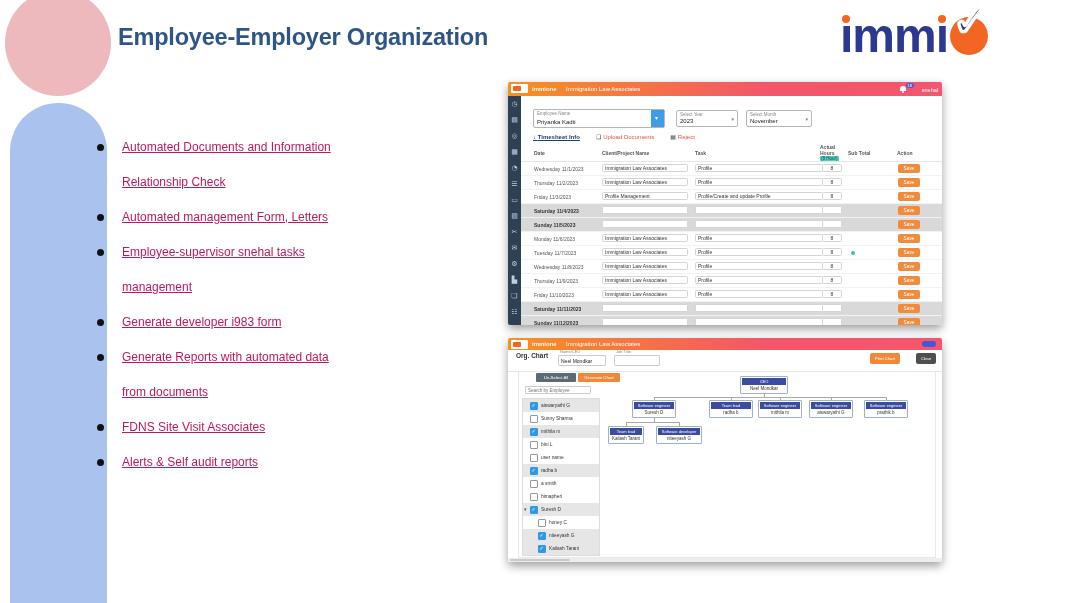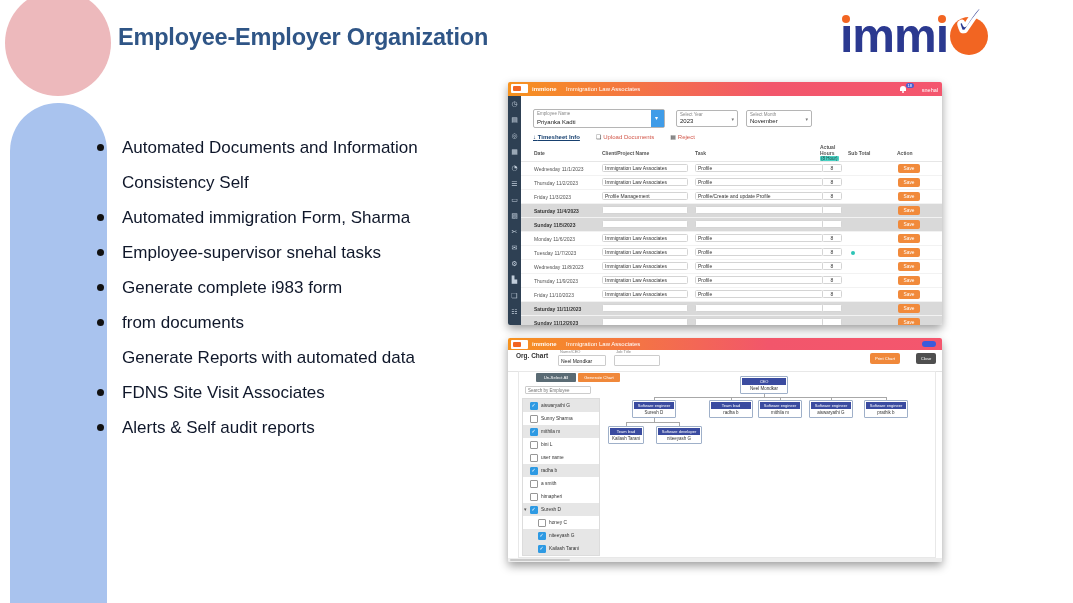--- a/index.html
+++ b/index.html
@@ -15,21 +15,21 @@
   .logo .li{color:#2b3990;position:relative;display:inline-block;}
   .logo .li::after{content:"";position:absolute;left:50%;transform:translateX(-50%);top:7px;width:8px;height:8px;border-radius:50%;background:#f26522;}
   .logo .lb{color:#2b3990;}
   .logo .lo{display:inline-block;position:relative;width:38px;height:38px;background:#f26522;border-radius:50%;margin:0 2px;vertical-align:-3px;}
   .logo .lcheck{position:absolute;left:2px;top:-25px;font-size:46px;font-weight:bold;color:#2b3990;-webkit-text-stroke:2px #fff;}
   .logo .lt{color:#f26522;}
   
   .bullets{position:absolute;left:95px;top:130px;width:400px;margin:0;padding:0;list-style:none;}
   .bullets li{position:relative;padding-left:27px;}
   .bullets li::before{content:"";position:absolute;left:2px;top:14px;width:7px;height:7px;border-radius:50%;background:#111;}
-  .bl{font-size:17px;line-height:35px;color:#0f172a;white-space:nowrap;}
+  .bl{font-size:12px;line-height:35px;color:#be185d;white-space:nowrap;text-decoration:underline;}
   
   .frame{position:absolute;background:#fff;border-radius:2px;box-shadow:0 4px 10px rgba(0,0,0,.38);overflow:hidden;}
   .f1{left:508px;top:82px;width:434px;height:243px;}
   .f2{left:508px;top:338px;width:434px;height:224px;}
   .topbar{position:absolute;left:0;right:0;top:0;background:linear-gradient(90deg,#f6921e,#f2566b 60%,#f4566e);}
   .f1 .topbar{height:14px;} .f2 .topbar{height:12px;}
   .logochip{position:absolute;left:3px;top:2px;width:17px;height:9px;background:#fff;border-radius:1px;}
   .logochip::after{content:"";position:absolute;left:2px;top:2px;width:8px;height:5px;background:#f26522;border-radius:1px;}
   .tb-brand{position:absolute;left:24px;top:4px;font-size:6px;font-weight:bold;color:rgba(255,255,255,.95);}
   .tb-app{position:absolute;left:58px;top:4px;font-size:6px;color:#fff;}
@@ -114,34 +114,35 @@
 
   <h1 class="title">Employee-Employer Organization</h1>
 
   <div class="logo">
     <span class="li">ı</span><span class="lb">mm</span><span class="li">ı</span><span class="lo"><span class="lcheck">✓</span></span>
   </div>
 
   <ul class="bullets">
     <li>
         <div class="bl">Automated Documents and Information</div>
-        <div class="bl">Consistency Self</div>
-      </li>
-    <li>
-        <div class="bl">Automated immigration Form, Sharma</div>
+        <div class="bl">Relationship Check</div>
+      </li>
+    <li>
+        <div class="bl">Automated management Form, Letters</div>
       </li>
     <li>
         <div class="bl">Employee-supervisor snehal tasks</div>
-      </li>
-    <li>
-        <div class="bl">Generate complete i983 form</div>
-      </li>
-    <li>
+        <div class="bl">management</div>
+      </li>
+    <li>
+        <div class="bl">Generate developer i983 form</div>
+      </li>
+    <li>
+        <div class="bl">Generate Reports with automated data</div>
         <div class="bl">from documents</div>
-        <div class="bl">Generate Reports with automated data</div>
       </li>
     <li>
         <div class="bl">FDNS Site Visit Associates</div>
       </li>
     <li>
         <div class="bl">Alerts &amp; Self audit reports</div>
       </li>
   </ul>
 
   <div class="frame f1">

